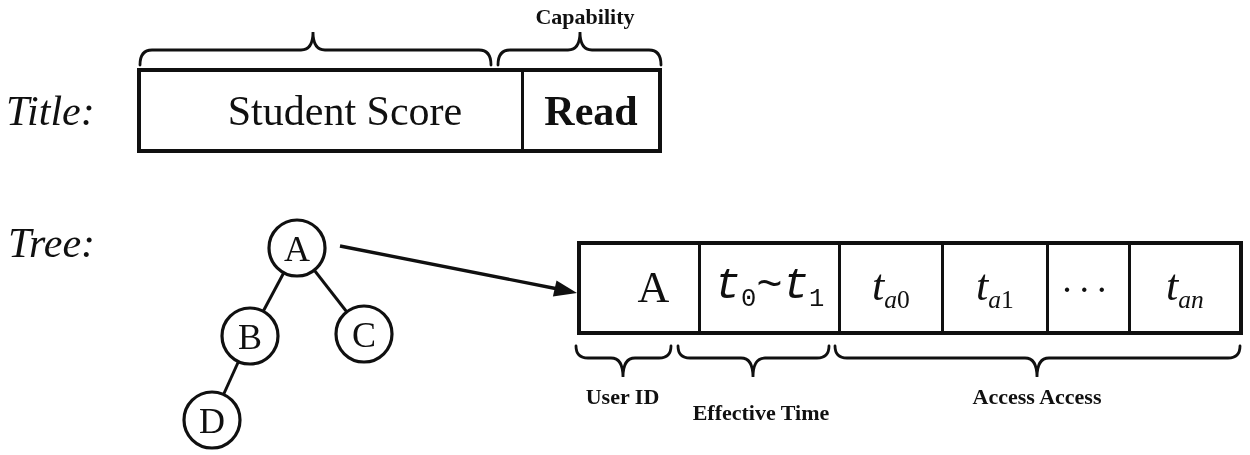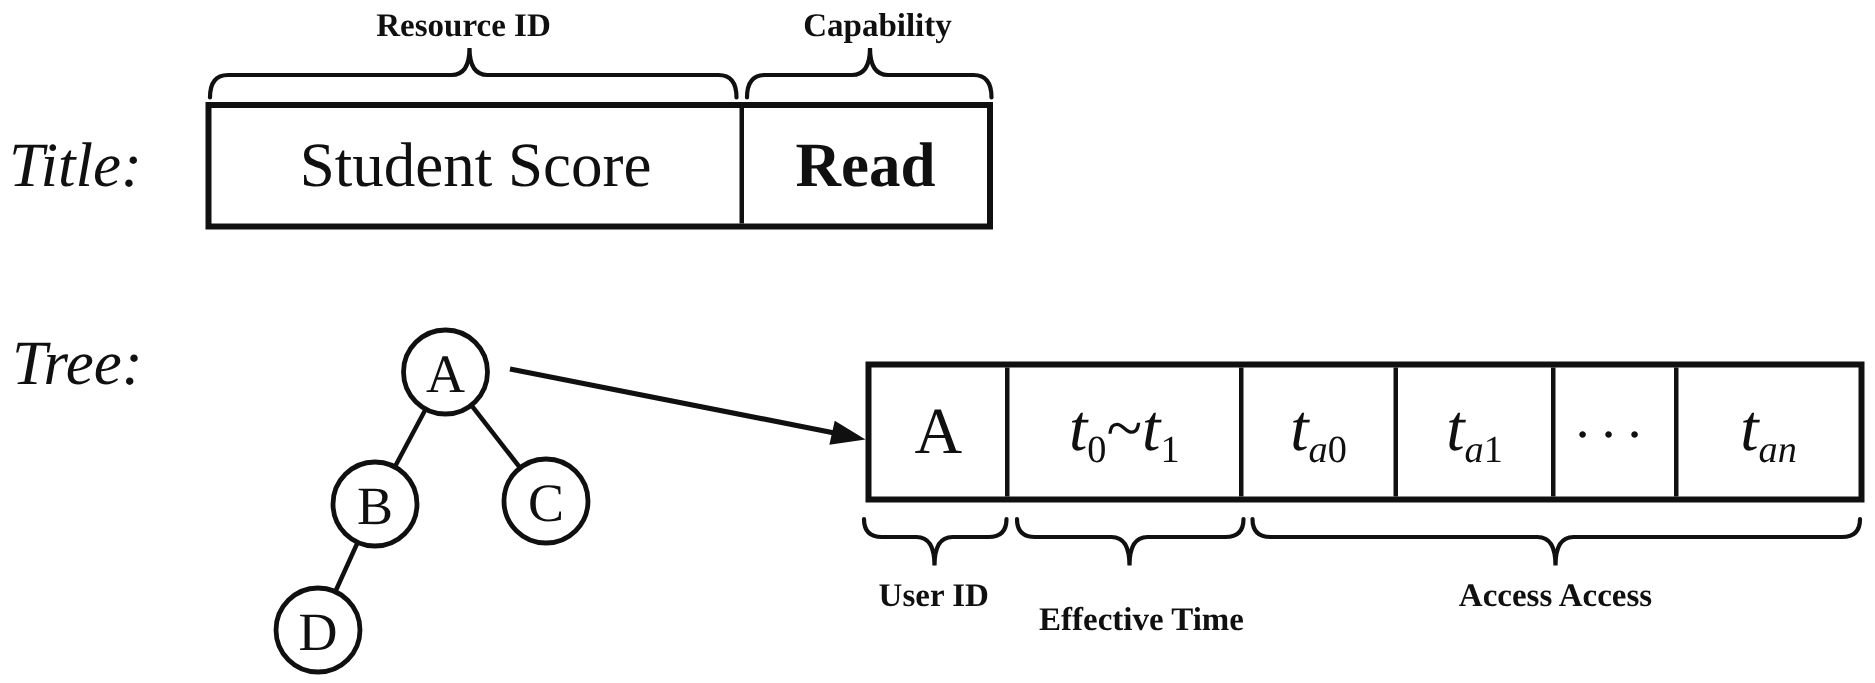--- a/index.html
+++ b/index.html
@@ -30,20 +30,21 @@
     text-align: center;
     white-space: nowrap;
   }
 
   
   .struct-box {
     display: flex;
     border: 4px solid #101010;
     background: #ffffff;
     box-sizing: border-box;
+    padding-left: 28px;
   }
   .struct-cell {
     display: flex;
     align-items: center;
     justify-content: center;
     border-right: 3px solid #101010;
     box-sizing: border-box;
   }
   .struct-cell:last-child { border-right: none; }
   .title-cell-text { font-size: 42px; line-height: 1; white-space: nowrap; }
@@ -66,40 +67,39 @@
     text-anchor: middle;
   }
 </style>
 </head>
 <body>
 
 <div id="canvas">
 
   <div class="abs row-label" style="left:6px; top:90px;">Title:</div>
 
-  <div class="abs annot" style="left:229px; top:6px; width:160px;">Resource ID</div>
 
   <div class="abs annot" style="left:505px; top:6px; width:160px;">Capability</div>
 
   <div class="abs struct-box" style="left:137px; top:68px; width:525px; height:85px;">
     <div class="struct-cell" style="width:355px;">
       <span class="title-cell-text">Student Score</span>
     </div>
     <div class="struct-cell" style="flex:1;font-weight:bold;">
       <span class="title-cell-text">Read</span>
     </div>
   </div>
 
   <div class="abs row-label" style="left:8px; top:222px;">Tree:</div>
 
   <div class="abs struct-box" style="left:577px; top:241px; width:666px; height:94px;">
     <div class="struct-cell" style="width:92px;">
       <span class="record-cell-text"><span class="p-base">A</span></span>
     </div>
-    <div class="struct-cell" style="width:156px;">
+    <div class="struct-cell" style="width:140px;font-family:Liberation Mono, monospace;">
       <span class="record-cell-text"><span class="p-it">t</span><span class="p-sub">0</span><span class="p-base">~</span><span class="p-it">t</span><span class="p-sub">1</span></span>
     </div>
     <div class="struct-cell" style="width:103px;">
       <span class="record-cell-text"><span class="p-it">t</span><span class="p-subit">a</span><span class="p-sub">0</span></span>
     </div>
     <div class="struct-cell" style="width:105px;">
       <span class="record-cell-text"><span class="p-it">t</span><span class="p-subit">a</span><span class="p-sub">1</span></span>
     </div>
     <div class="struct-cell" style="width:82px;">
       <span class="record-cell-text"><span class="p-dots">···</span></span>

